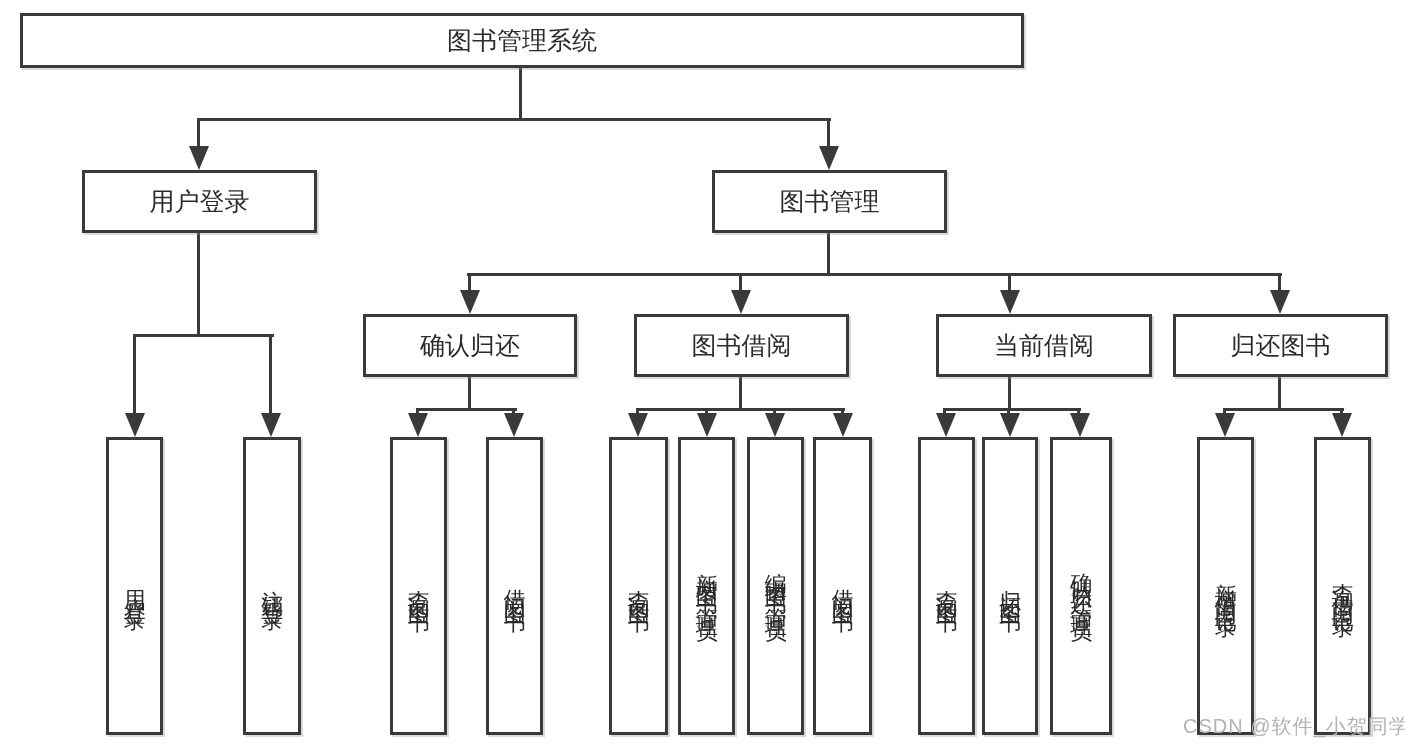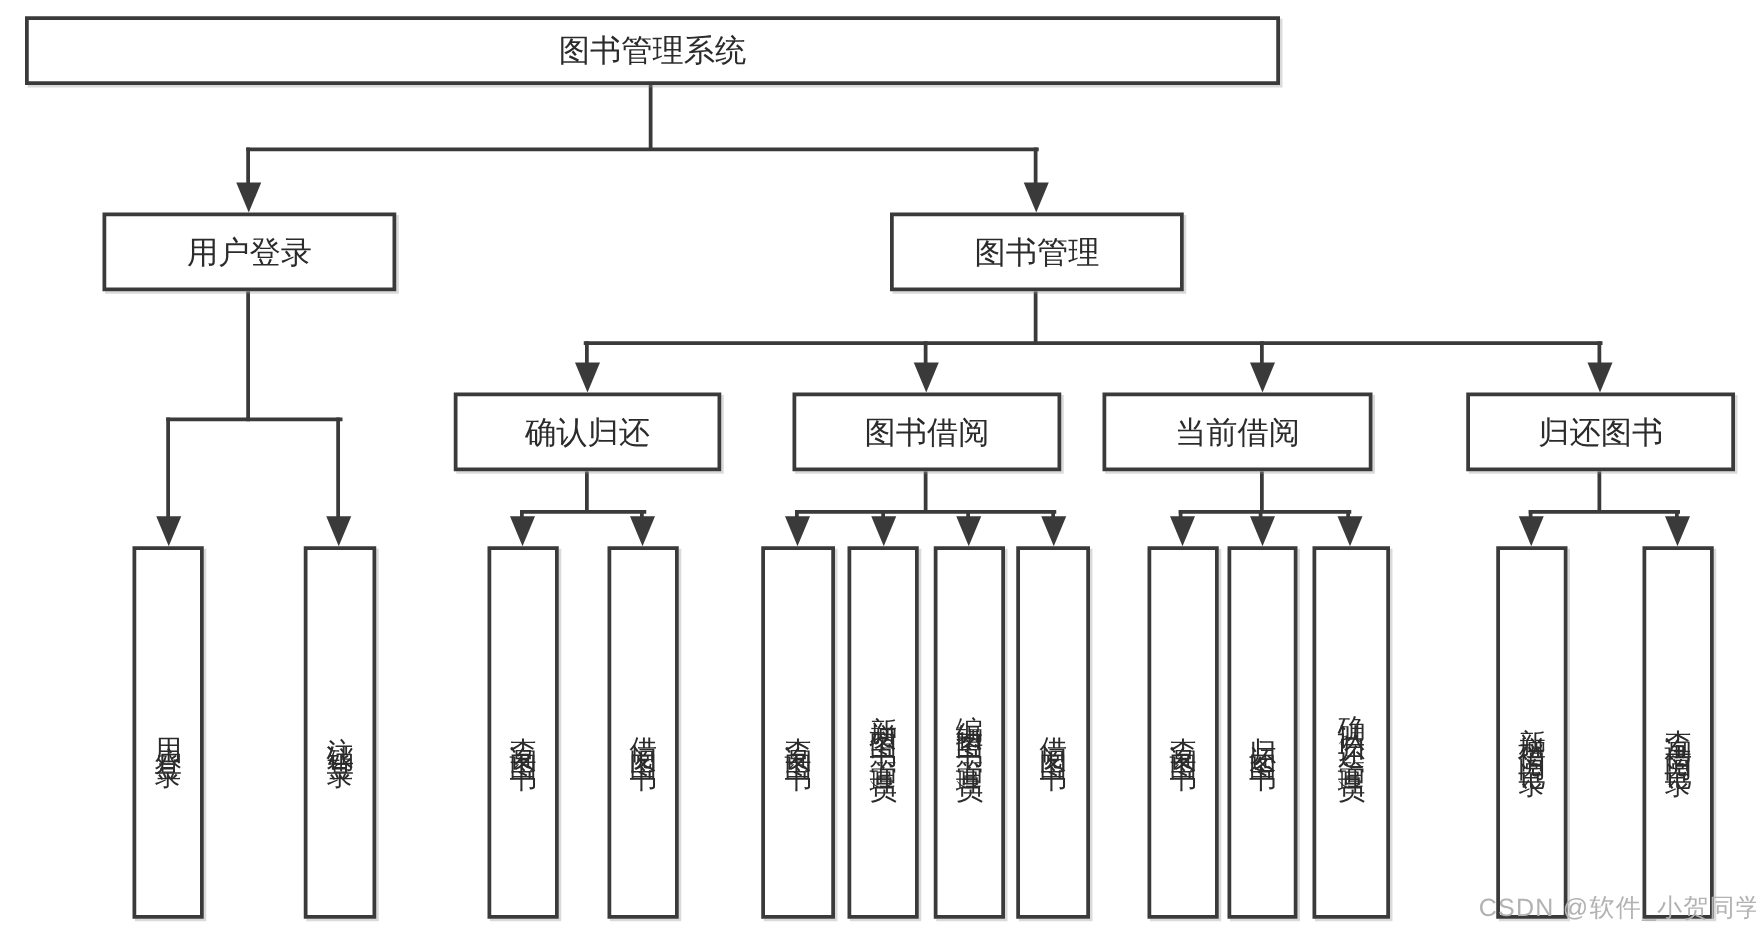--- a/index.html
+++ b/index.html
@@ -41,21 +41,21 @@
   <div class="node" style="left:712px;top:170px;width:235px;height:63px;">
     <span class="label">图书管理</span>
   </div>
 
   <div class="node" style="left:363px;top:314px;width:214px;height:63px;">
     <span class="label">确认归还</span>
   </div>
   <div class="node" style="left:634px;top:314px;width:215px;height:63px;text-align:center;">
     <span class="label">图书借阅</span>
   </div>
-  <div class="node" style="left:882px;top:314px;width:216px;height:63px;">
+  <div class="node" style="left:936px;top:314px;width:216px;height:63px;">
     <span class="label">当前借阅</span>
   </div>
   <div class="node" style="left:1173px;top:314px;width:215px;height:63px;">
     <span class="label">归还图书</span>
   </div>
 
   <div class="node vnode" style="left:106px;top:437px;width:57px;height:298px;">
     <span class="vtext">用户登录</span>
   </div>
   <div class="node vnode" style="left:243px;top:437px;width:58px;height:298px;">

